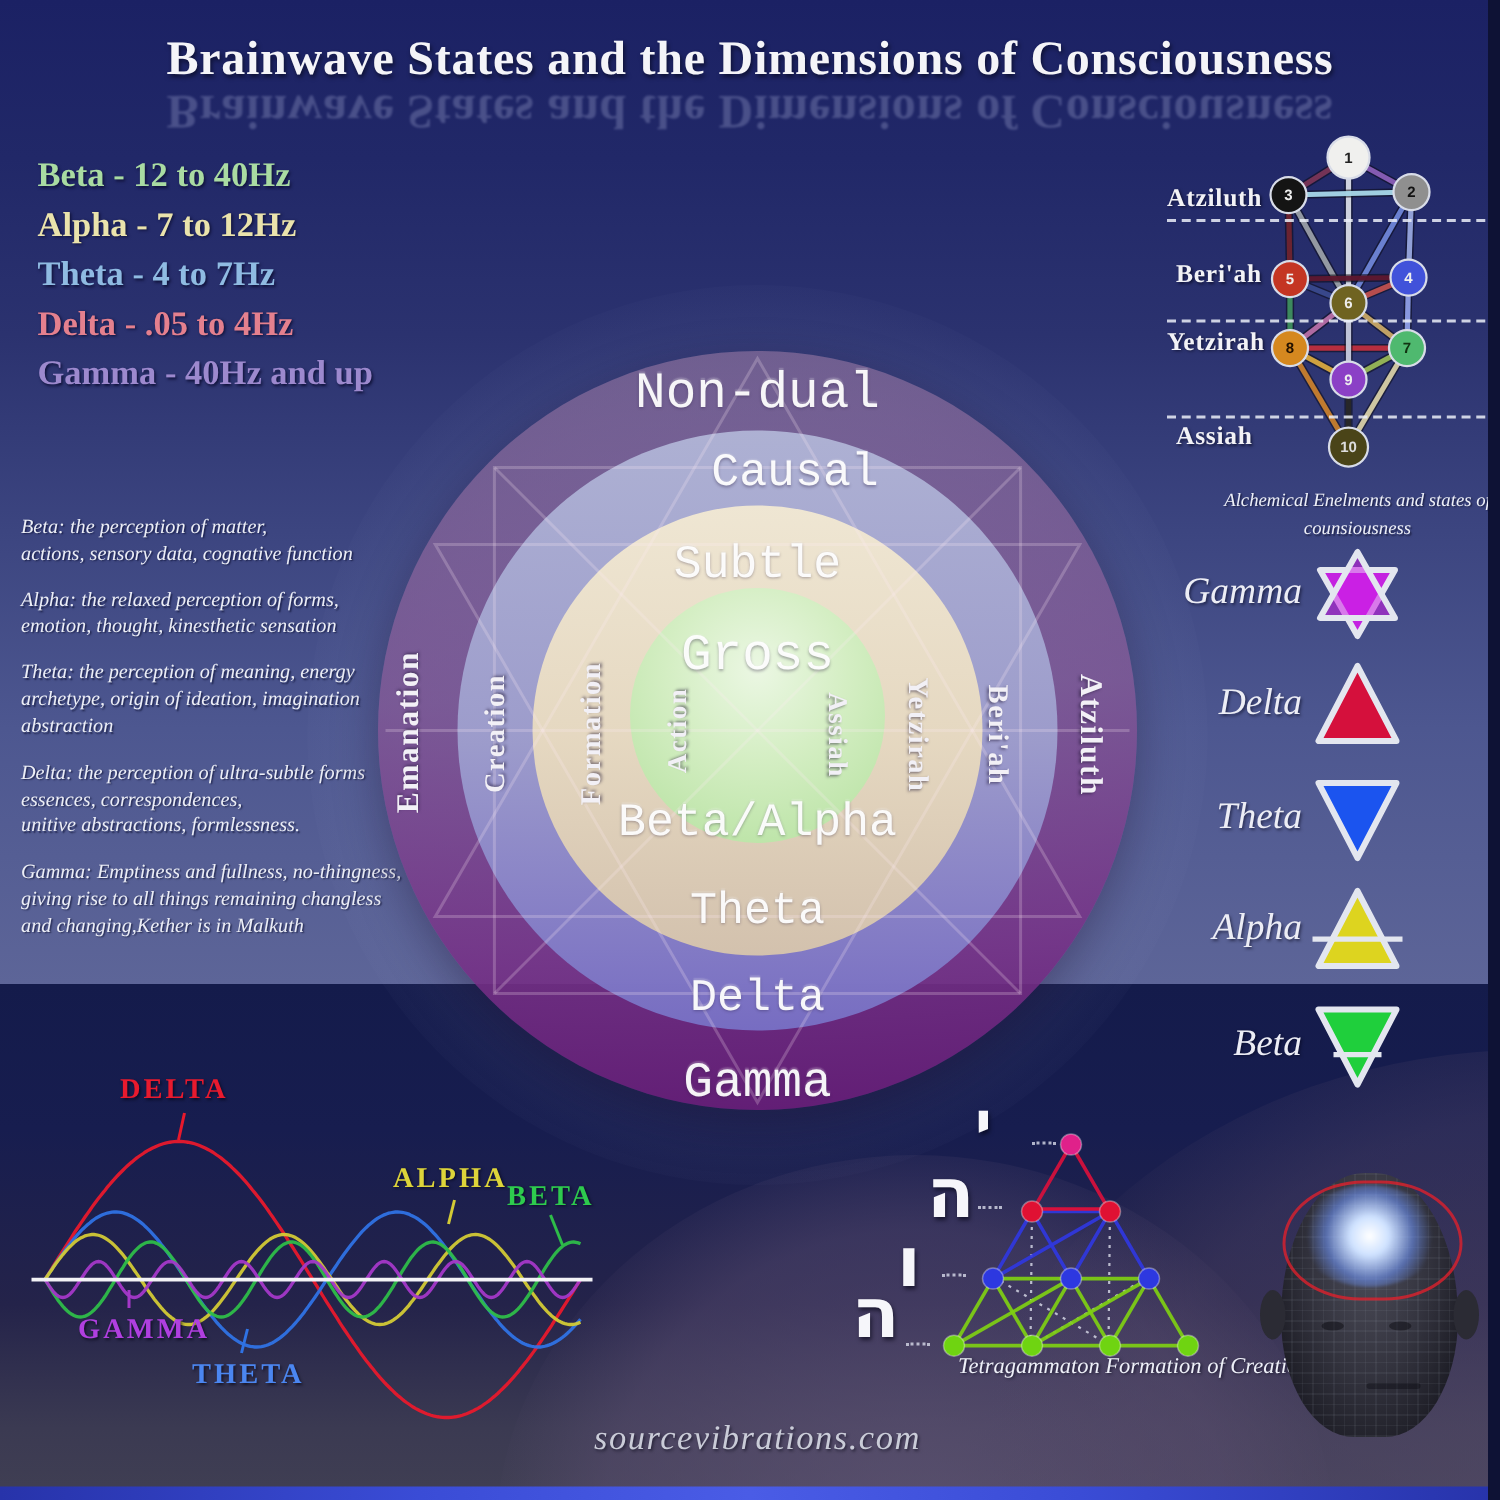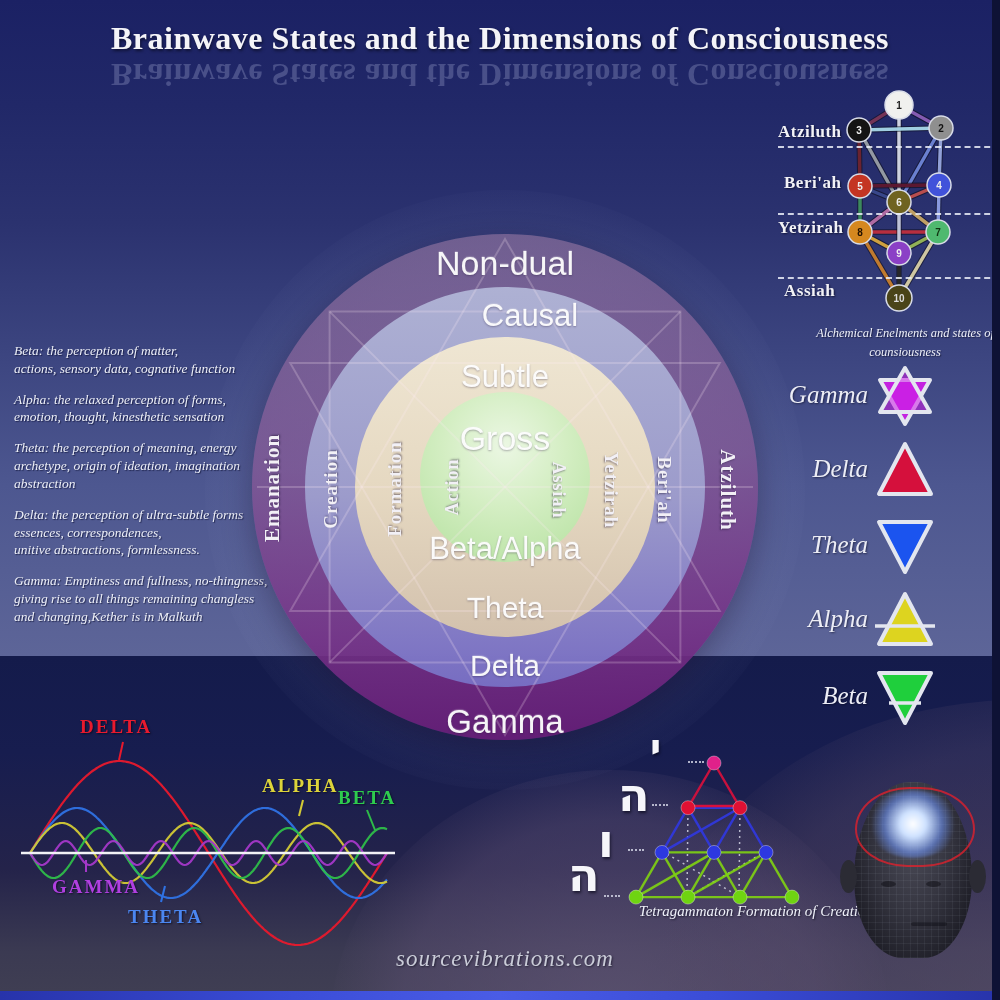--- a/index.html
+++ b/index.html
@@ -36,21 +36,21 @@
   .ring-outer{left:252px;top:234px;width:506px;height:506px;
     background:linear-gradient(178deg,rgba(150,118,160,.60) 0%,rgba(136,88,150,.72) 45%,rgba(118,48,134,.88) 78%,rgba(101,28,118,.95) 100%);
     box-shadow:0 10px 30px rgba(20,10,40,.35);}
   .ring-2{left:305px;top:287px;width:400px;height:400px;
     background:linear-gradient(180deg,rgba(178,183,216,.93) 0%,rgba(160,163,209,.90) 52%,rgba(120,114,199,.93) 100%);}
   .ring-3{left:355px;top:337px;width:300px;height:300px;
     background:linear-gradient(180deg,rgba(241,232,211,.97) 0%,rgba(233,219,192,.95) 52%,rgba(215,197,172,.95) 100%);}
   .ring-green{left:420px;top:392px;width:170px;height:170px;
     background:radial-gradient(circle at 50% 32%,#ebf7e3 0%,#d4eec3 42%,#b3e09d 100%);}
   .ring-label{transform:translate(-50%,-50%);color:rgba(255,255,255,.94);
-    font-family:Liberation Sans, sans-serif;font-weight:400;white-space:nowrap;
+    font-family:Liberation Mono, monospace;font-weight:400;white-space:nowrap;
     text-shadow:0 1px 2px rgba(40,30,60,.35),0 -1px 1px rgba(255,255,255,.25);}
   .world-label{transform:translate(-50%,-50%) rotate(-90deg);color:#f2f0f6;font-weight:bold;
     letter-spacing:1px;white-space:nowrap;text-shadow:1px 1px 2px rgba(30,20,50,.5);}
   .world-label.right{transform:translate(-50%,-50%) rotate(90deg);}
   
   .tree-world{color:#f2f2f6;font-weight:bold;font-size:17px;letter-spacing:.5px;
     text-shadow:1px 1px 2px rgba(0,0,20,.6);}
   .tree-dash{height:0;border-top:2px dashed rgba(235,238,248,.85);}
   .alch-caption{width:190px;text-align:center;font-style:italic;font-size:12.5px;line-height:1.5;
     color:#eef0f8;text-shadow:1px 1px 1px rgba(0,0,20,.5);}
@@ -92,20 +92,27 @@
 
   <div class="abs bg-top"></div>
   <div class="abs bg-bottom"></div>
   <div class="abs circle-glow"></div>
   <div class="abs mound-left"></div>
   <div class="abs mound-right"></div>
 
   <div class="abs title">Brainwave States and the Dimensions of Consciousness</div>
   <div class="abs title-reflect">Brainwave States and the Dimensions of Consciousness</div>
 
+  <div class="abs freq">
+    <div style="color: rgb(169, 219, 162);">Beta - 12 to 40Hz</div>
+    <div style="color: rgb(234, 227, 172);">Alpha - 7 to 12Hz</div>
+    <div style="color: rgb(143, 187, 226);">Theta - 4 to 7Hz</div>
+    <div style="color: rgb(228, 128, 142);">Delta - .05 to 4Hz</div>
+    <div style="color: rgb(157, 137, 206);">Gamma - 40Hz and up</div>
+  </div>
 
   <div class="abs subjective">
     <p>Beta: the perception of matter,
 actions, sensory data, cognative function</p>
     <p>Alpha: the relaxed perception of forms,
 emotion, thought, kinesthetic sensation</p>
     <p>Theta: the perception of meaning, energy
 archetype, origin of ideation, imagination
 abstraction</p>
     <p>Delta: the perception of ultra-subtle forms

